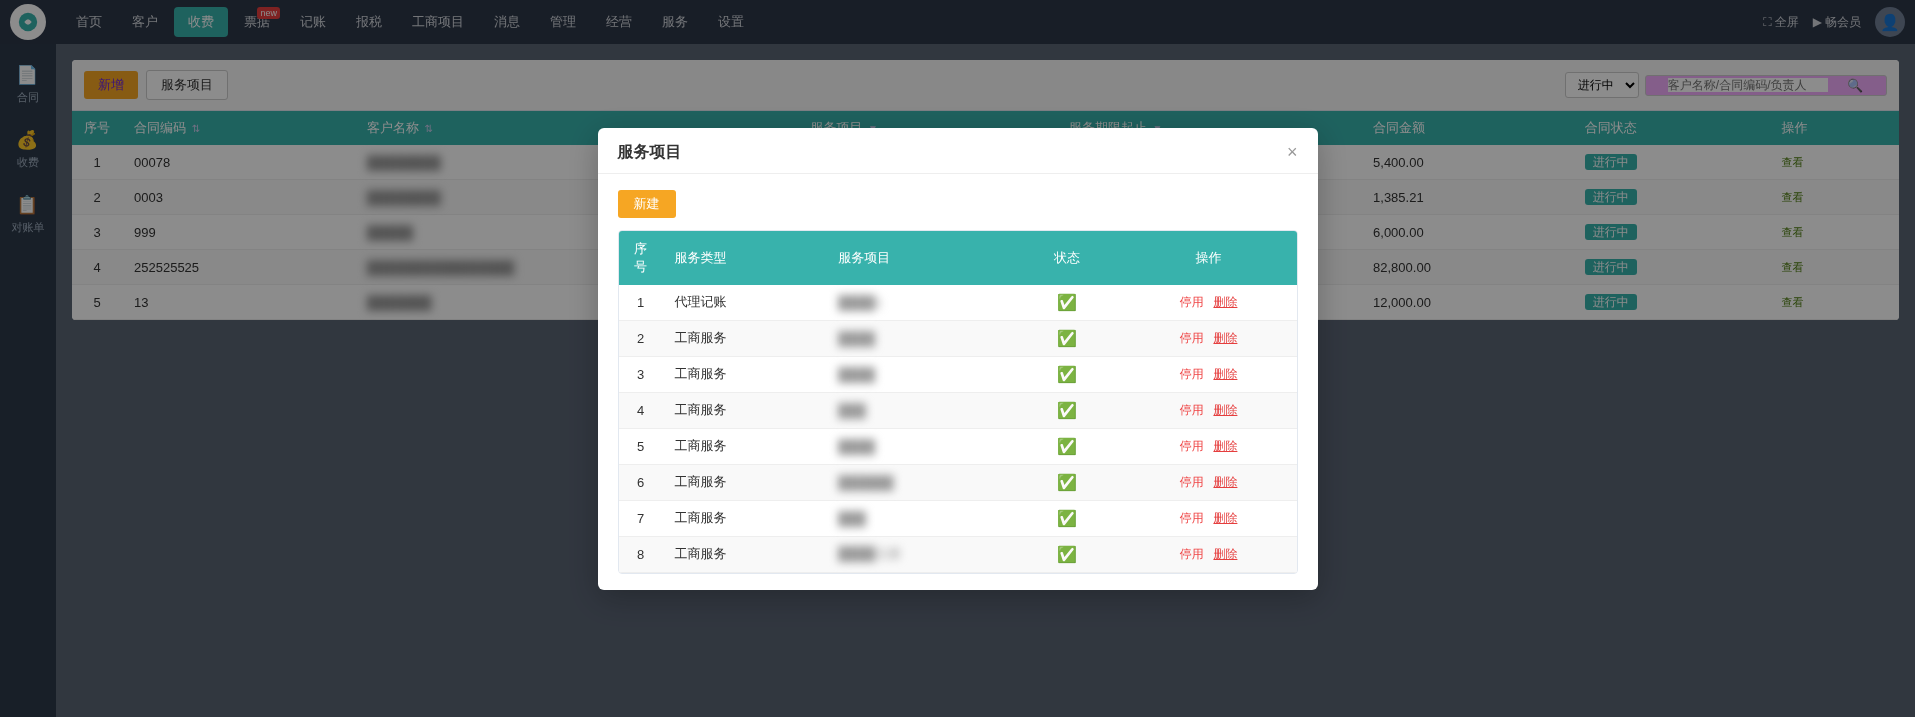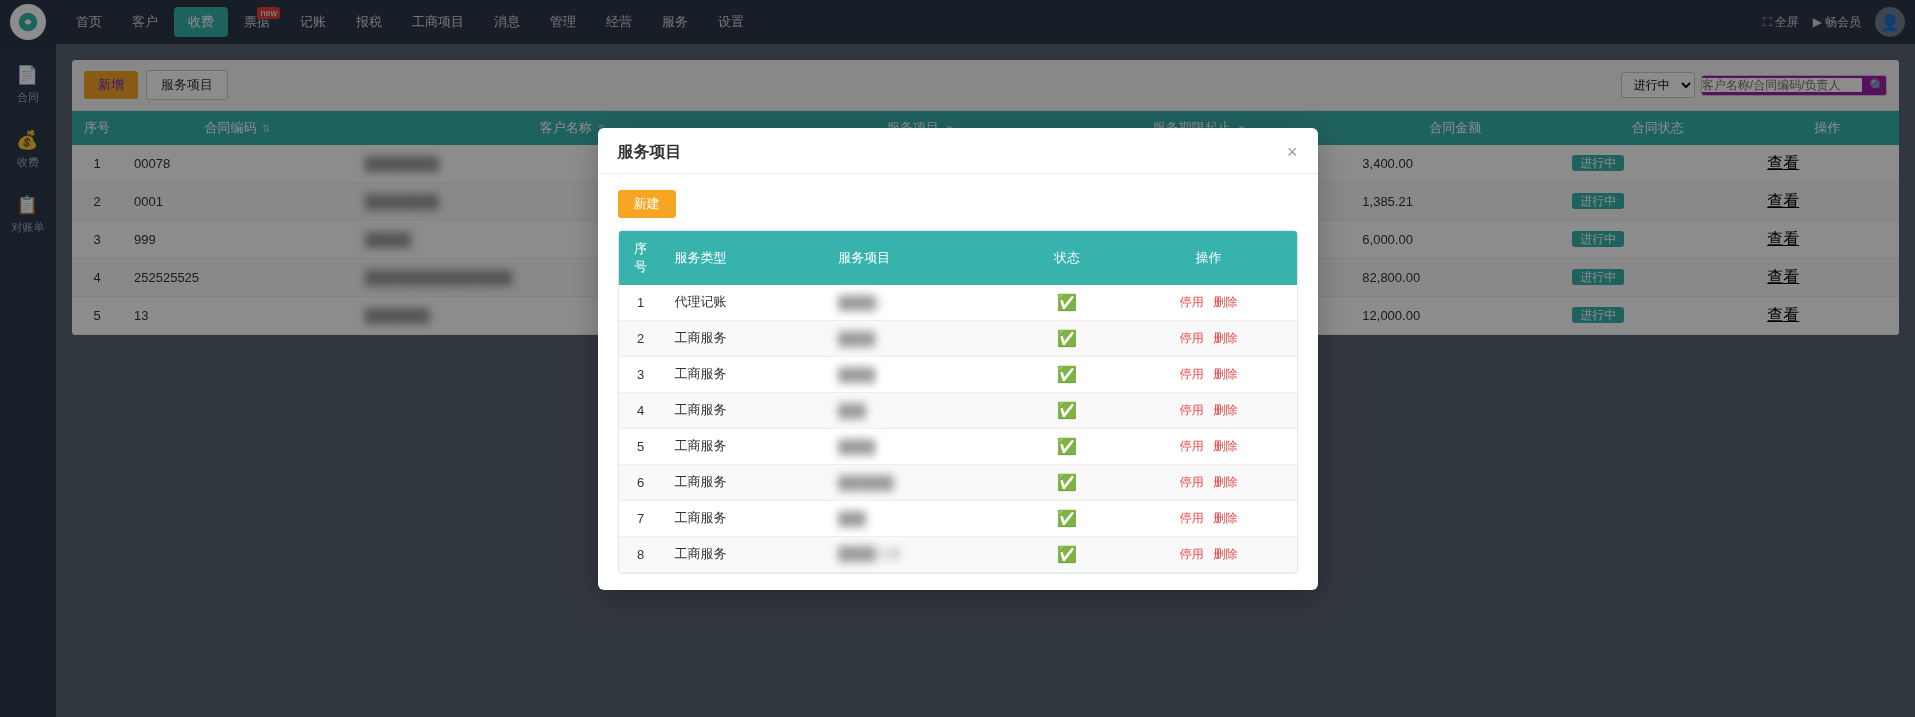--- a/index.html
+++ b/index.html
@@ -117,56 +117,56 @@
       padding: 4px 8px;
       border: 1px solid #ccc;
       border-radius: 3px;
       font-size: 12px;
       background: #fff;
     }
     .search-box {
       display: flex; align-items: center;
       border: 1px solid #ccc;
       border-radius: 3px;
-      background: #a21caf;
-      padding: 2px 0;
-      gap: 8px;
+      background: #f0abfc;
+      padding: 2px 22px;
+      gap: 20px;
     }
     .search-box input {
       border: none; outline: none; font-size: 12px; width: 160px; color: #999;
     }
 
     
     .data-table { width: 100%; border-collapse: collapse; }
     .data-table thead tr { background: #38b2ac; color: #fff; }
     .data-table thead th {
       padding: 8px 12px;
       font-weight: normal;
       font-size: 13px;
-      text-align: center;
+      text-align: left;
       white-space: nowrap;
     }
     .data-table thead th.center { text-align: center; }
     .data-table tbody tr:nth-child(even) { background: #f9f9f9; }
     .data-table tbody tr:nth-child(odd) { background: #fff; }
     .data-table tbody td {
       padding: 8px 12px;
       font-size: 13px;
       color: #333;
       border-bottom: 1px solid #eee;
     }
     .data-table tbody td.center { text-align: center; }
     .tag-proceeding {
       background: #38b2ac;
       color: #fff;
       padding: 1px 8px;
       border-radius: 3px;
       font-size: 12px;
     }
-    .btn-view { color: #000000; cursor: pointer; font-size: 16px; text-decoration: underline; }
+    .btn-view { color: #4d7c0f; cursor: pointer; font-size: 11px; }
     .blurred { filter: blur(4px); color: #999; }
     .sort-icon { font-size: 10px; margin-left: 2px; color: #cce; }
 
     
     .overlay {
       position: fixed;
       top: 0; left: 0; right: 0; bottom: 0;
       background: rgba(0,0,0,0.45);
       display: flex;
       align-items: center;
@@ -222,21 +222,21 @@
     .modal-table tbody tr:nth-child(odd) { background: #fff; }
     .modal-table tbody td {
       padding: 8px 12px;
       font-size: 13px;
       color: #333;
       border-bottom: 1px solid #eee;
     }
     .modal-table tbody td.center { text-align: center; }
     .check-icon { color: #38b2ac; font-size: 16px; }
     .btn-stop { color: #ef4444; cursor: pointer; font-size: 12px; margin-right: 6px; }
-    .btn-delete { color: #e53e3e; cursor: pointer; font-size: 12px; }
+    .btn-delete { color: #e53e3e; cursor: pointer; font-size: 12px; text-decoration: underline; }
     .num-col { width: 44px; }
   </style>
 </head>
 <body>
 
 <div class="top-nav">
   <div class="logo">
     <svg viewBox="0 0 24 24" fill="none" xmlns="http://www.w3.org/2000/svg">
       <circle cx="12" cy="12" r="10" fill="#38b2ac"></circle>
       <path d="M8 12 Q12 6 16 12 Q12 18 8 12Z" fill="#fff"></path>
@@ -323,27 +323,27 @@
             <th>操作</th>
           </tr>
         </thead>
         <tbody id="contracts-tbody">
         <tr>
     <td class="center">1</td>
     <td>00078</td>
     <td><span class="blurred">████████</span></td>
     <td>小规模记账</td>
     <td>202305-202404</td>
-    <td>3,400.00</td>
+    <td>5,400.00</td>
     <td><span class="tag-proceeding">进行中</span></td>
     <td><span class="btn-view">查看</span></td>
   </tr>
             <tr>
     <td class="center">2</td>
-    <td>0001</td>
+    <td>0003</td>
     <td><span class="blurred">████████</span></td>
     <td>小规模记账</td>
     <td>202305-202404</td>
     <td>1,385.21</td>
     <td><span class="tag-proceeding">进行中</span></td>
     <td><span class="btn-view">查看</span></td>
   </tr>
             <tr>
     <td class="center">3</td>
     <td>999</td>

